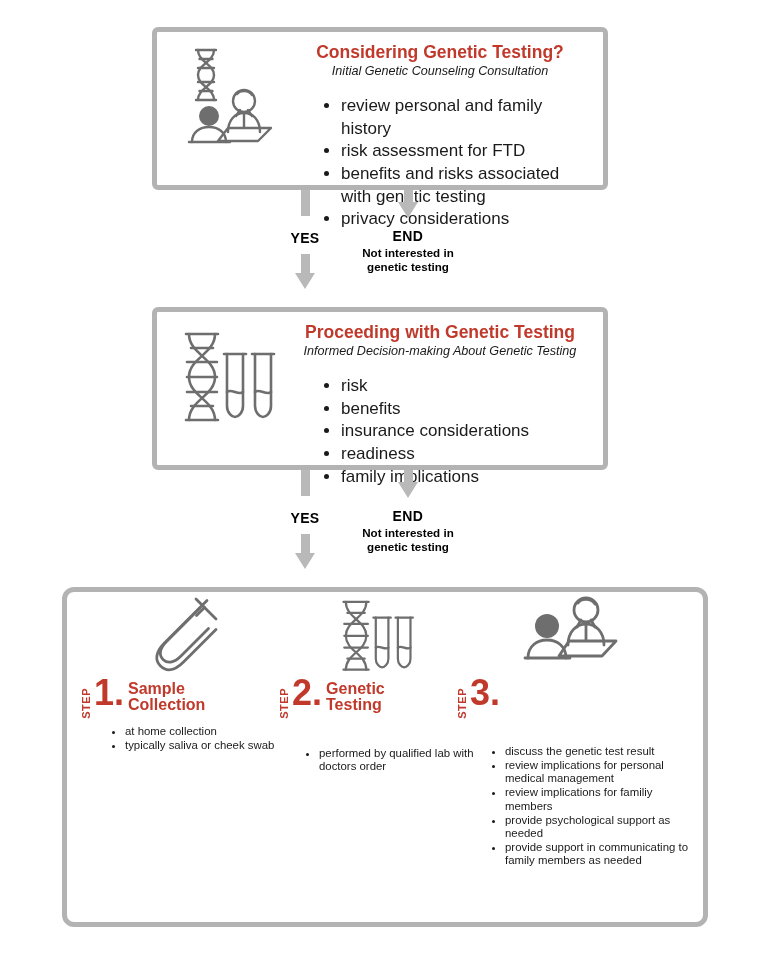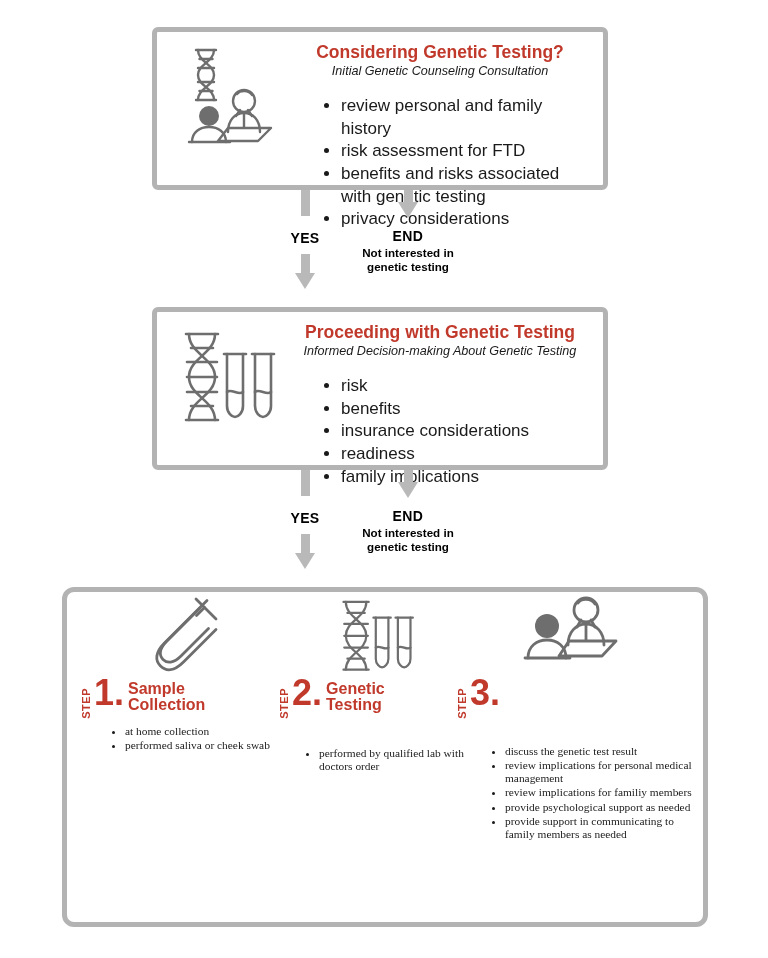--- a/index.html
+++ b/index.html
@@ -203,21 +203,21 @@
     line-height: 1.03;
     padding-top: 3px;
     flex: 1 1 auto;
   }
   .step-list {
     margin: 6px 0 0 0;
     font-size: 11.4px;
     line-height: 1.16;
     padding-left: 24px;
   }
-  .step-list li { margin-bottom: 1px; font-family: Liberation Serif, serif; }
+  .step-list li { margin-bottom: 1px; }
 
   #step-1 .step-list { margin-left: 28px; padding-left: 16px; }
   #step-2 .step-list { margin-left: 24px; padding-left: 16px; margin-top: 28px; }
   #step-3 .step-list { margin-top: 26px; margin-left: 32px; padding-left: 16px; }
 
   .icon-svg { display: block; }
 </style>
 </head>
 <body>
 
@@ -343,21 +343,21 @@
       <div class="step-head">
         <div class="step-word">STEP</div>
         <div class="step-num">1.</div>
         <div class="step-title">
           <div>Sample</div>
           <div>Collection</div>
         </div>
       </div>
       <ul class="step-list">
         <li>at home collection</li>
-        <li>performed saliva or cheek swab</li>
+        <li>typically saliva or cheek swab</li>
       </ul>
     </div>
 
     <div class="step" id="step-2">
       <div class="step-icon-wrap">
         <div class="step-icon">
           <svg class="icon-svg" width="82" height="82" viewBox="0 0 104 104" fill="none" stroke="#6e6e6e" stroke-width="2.8" stroke-linecap="round" stroke-linejoin="round">
             <path d="M12 10 L44 10 M12 96 L44 96"></path>
             <path d="M15 10 C15 30, 41 34, 41 53 C41 72, 15 76, 15 96"></path>
             <path d="M41 10 C41 30, 15 34, 15 53 C15 72, 41 76, 41 96"></path>

